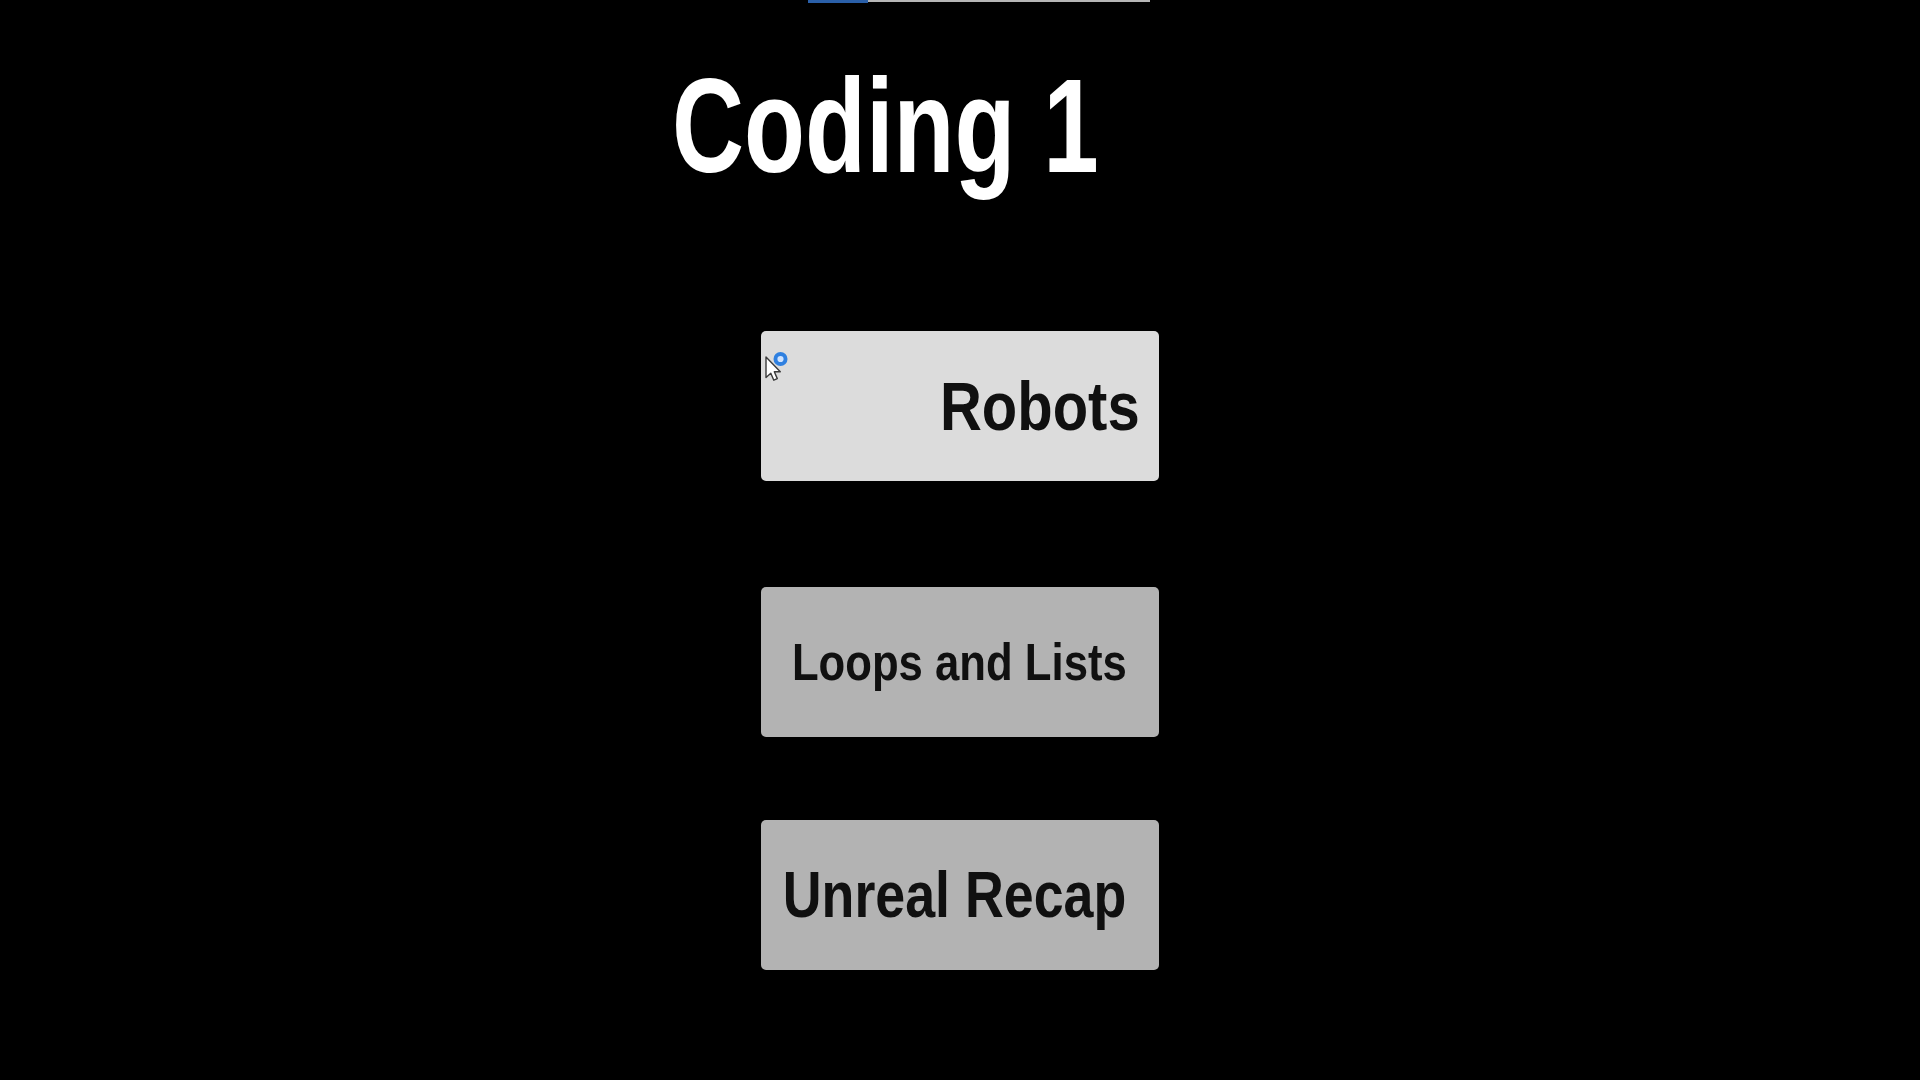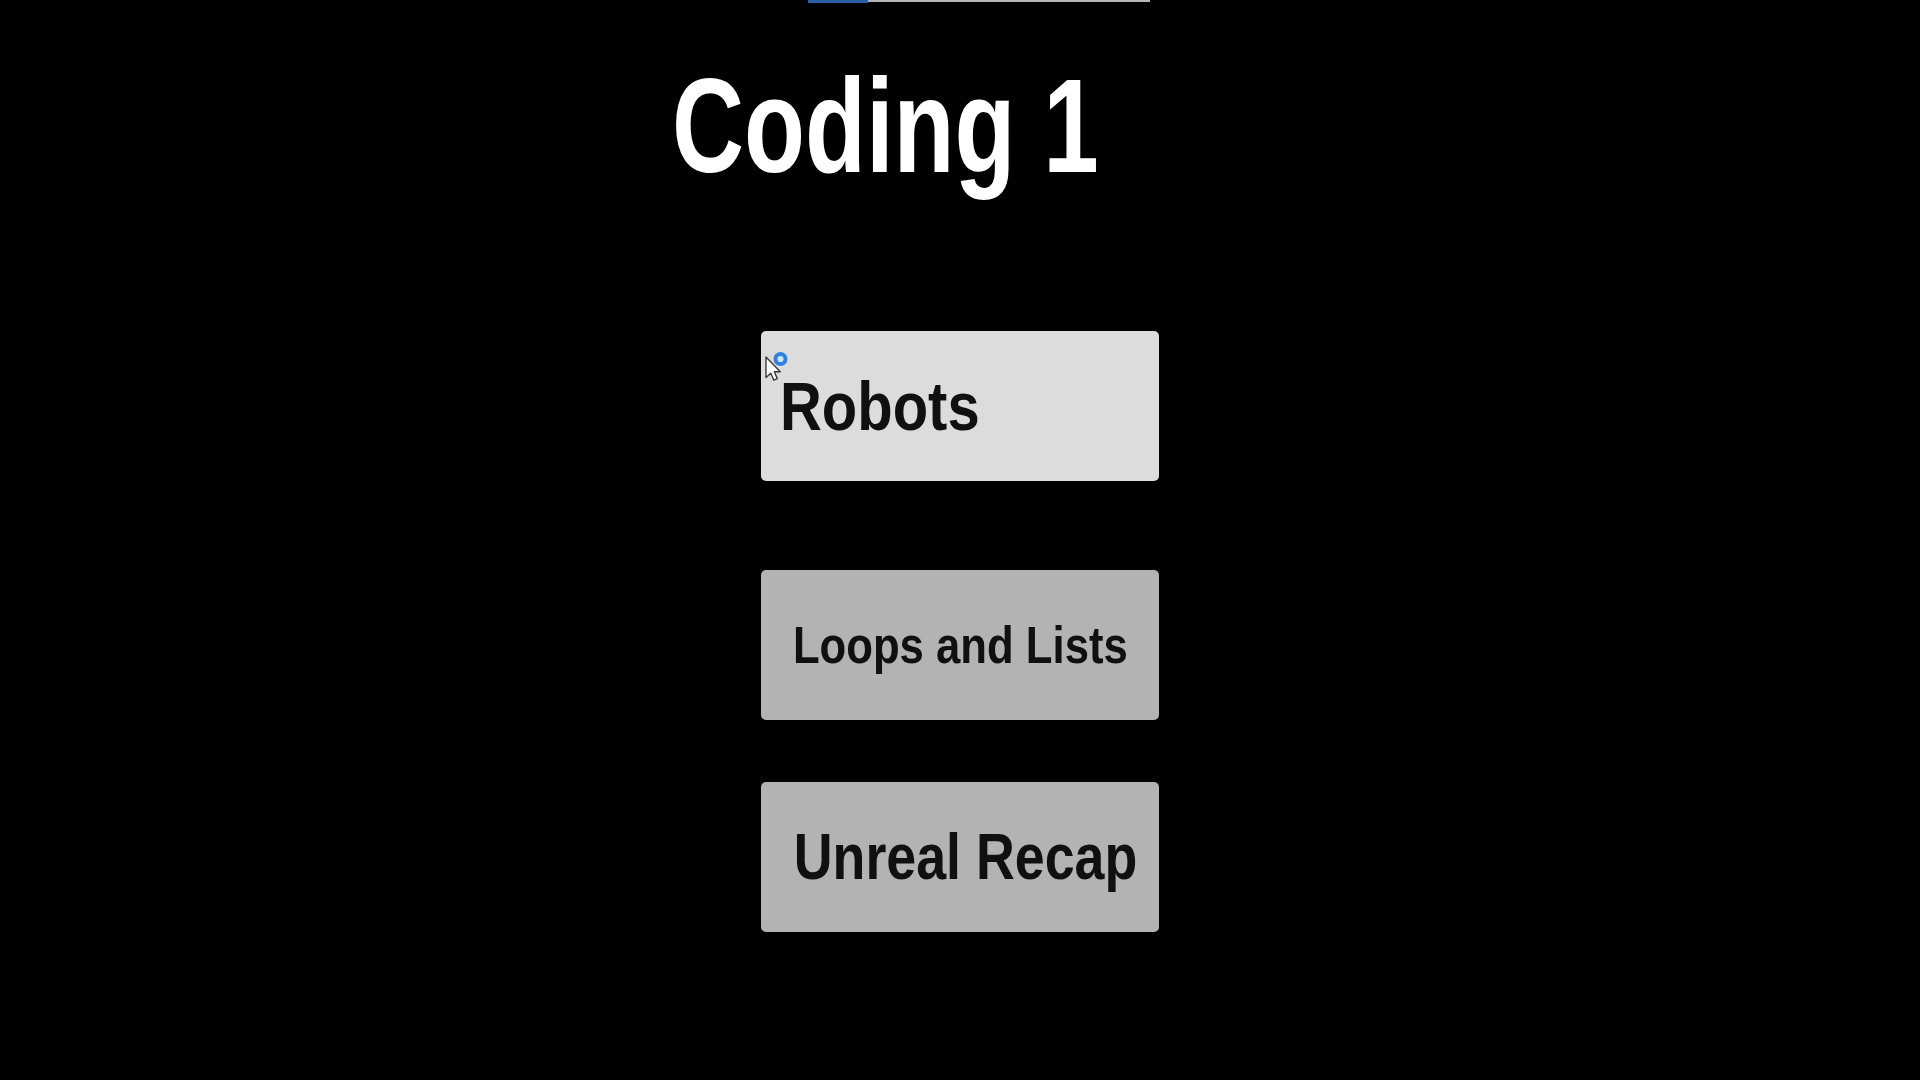--- a/index.html
+++ b/index.html
@@ -35,39 +35,39 @@
     font-weight:bold;
     color:var(--title-text);
     white-space:nowrap;
     transform:scaleX(0.75);
     transform-origin:0 0;
   }
 
   .menu-button{
     position:absolute;
     width:398px;height:150px;
-    display:flex;align-items:center;justify-content:flex-start;
+    display:flex;align-items:center;justify-content:flex-end;
     background:var(--button-default);
     border:none;border-radius:5px;
     padding:0;cursor:pointer;
   }
   .menu-button.hovered{background:var(--button-hovered);}
   .menu-button .label{
     font-weight:bold;
     color:var(--button-text);
     white-space:nowrap;
     transform:scaleX(0.84);
     transform-origin:50% 50%;
     line-height:1;
   }
   #btn-robots{left:761px;top:331px;}
   #btn-robots .label{font-size:69px;}
-  #btn-loops{left:761px;top:570px;}
+  #btn-loops{left:761px;top:587px;}
   #btn-loops .label{font-size:52px;}
-  #btn-unreal{left:761px;top:782px;}
+  #btn-unreal{left:761px;top:820px;}
   #btn-unreal .label{font-size:64px;}
   #btn-quit{left:37px;top:903px;}
   #btn-quit .label{font-size:70px;}
 
   .cursor-wrap{position:absolute;left:764px;top:351px;width:36px;height:36px;pointer-events:none;}
 </style>
 </head>
 <body>
 
 <div id="screen">

